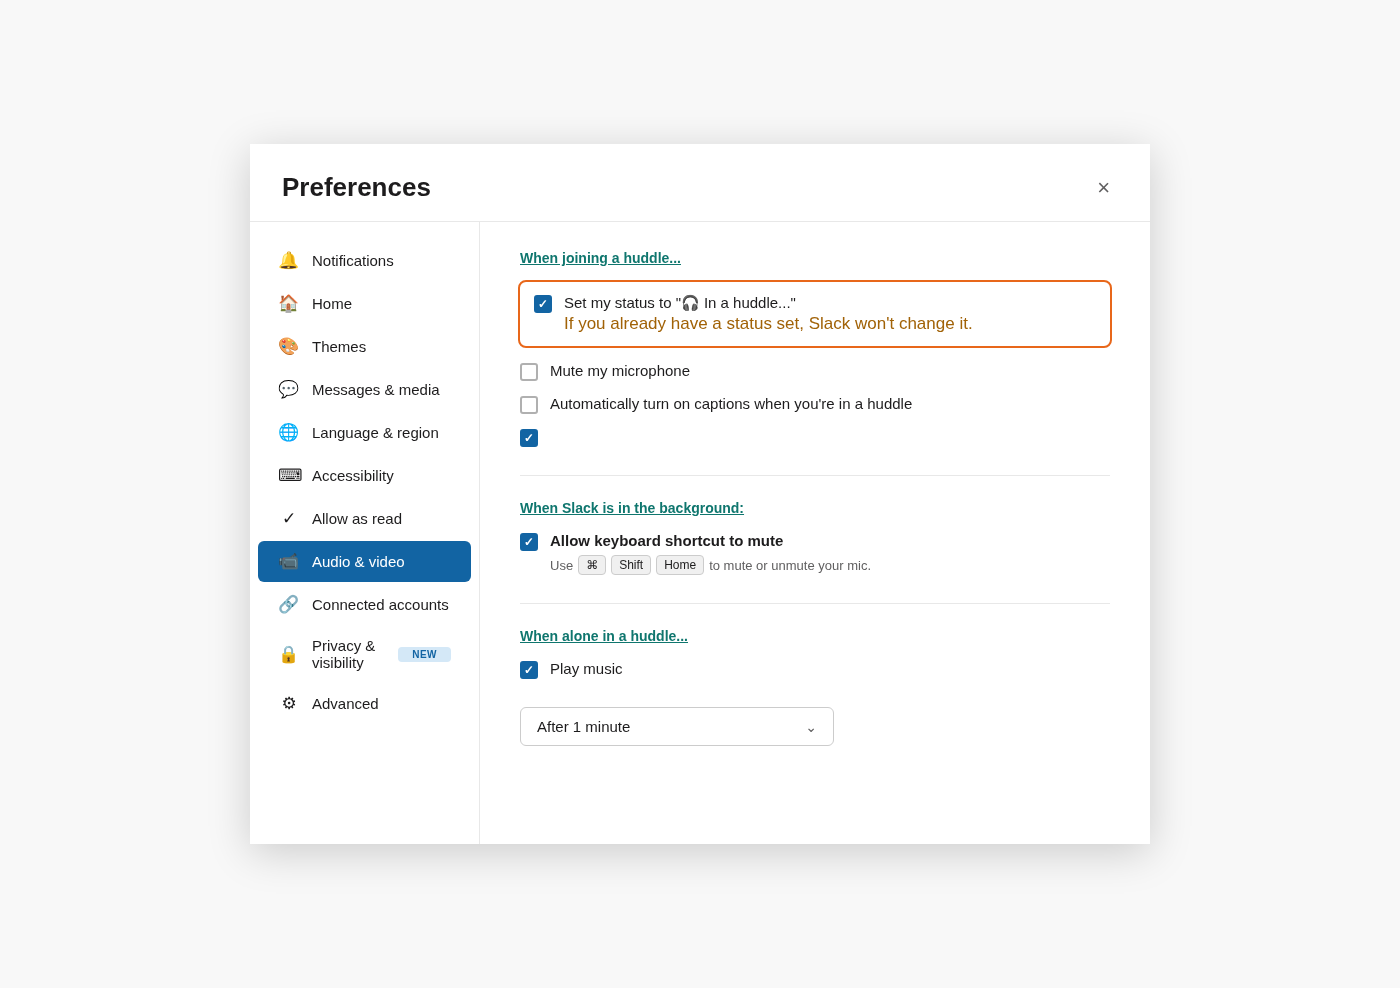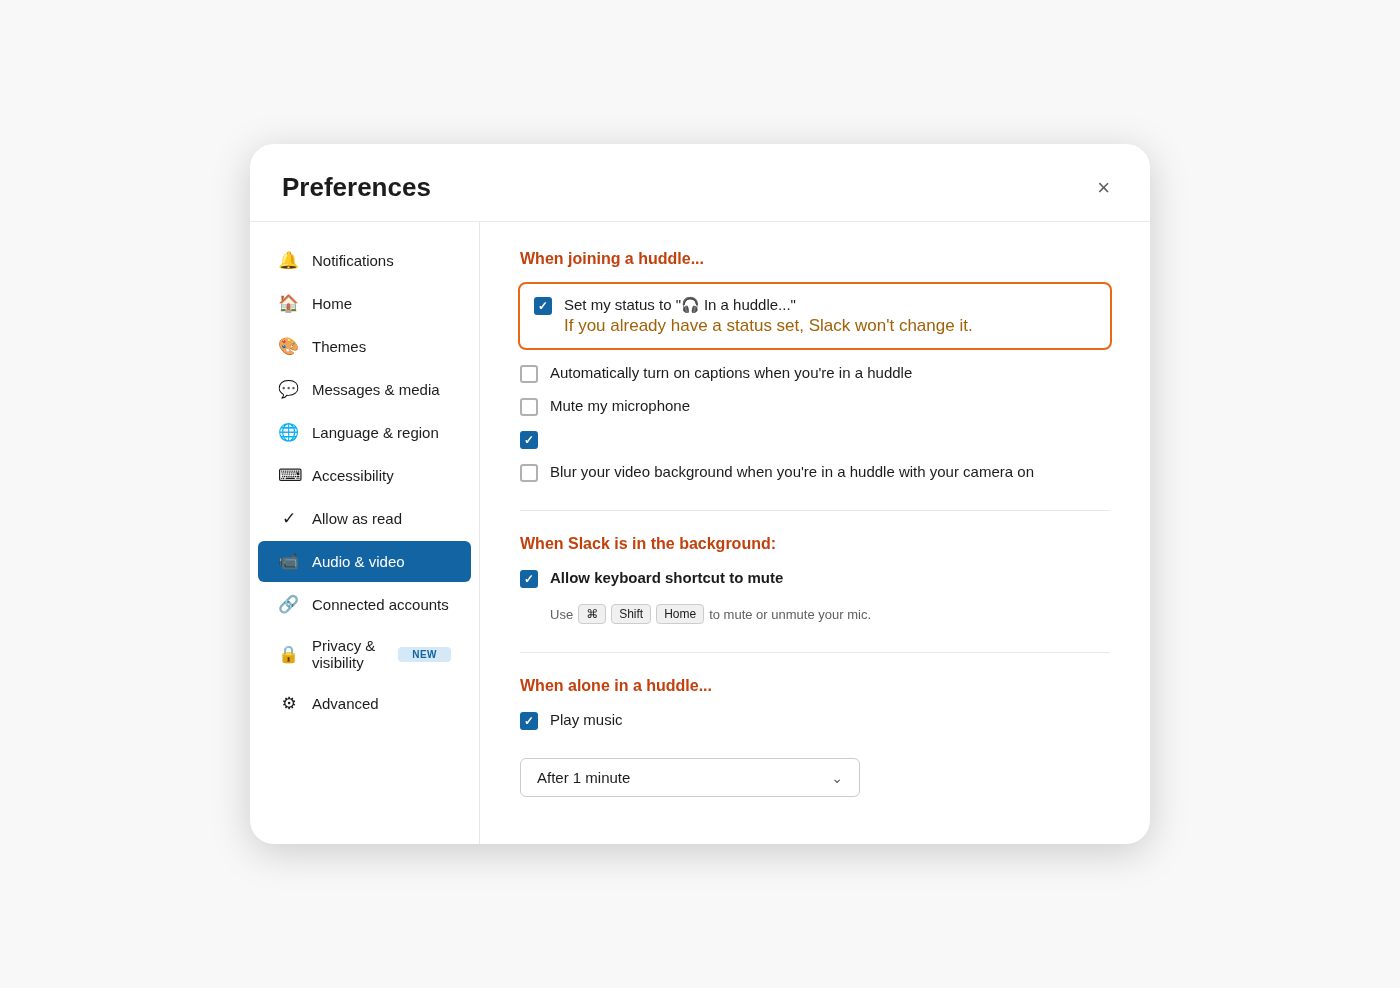--- a/index.html
+++ b/index.html
@@ -6,21 +6,21 @@
     body {
       font-family: -apple-system, BlinkMacSystemFont, "Segoe UI", Helvetica, Arial, sans-serif;
       background: #f8f8f8;
       display: flex;
       justify-content: center;
       align-items: center;
       min-height: 100vh;
     }
     .dialog {
       background: #fff;
-      border-radius: 24px;
+      border-radius: 0;
       width: 900px;
       min-height: 700px;
       box-shadow: 0 8px 40px rgba(0,0,0,0.18);
       display: flex;
       flex-direction: column;
       position: relative;
       overflow: hidden;
     }
     .dialog-header {
       display: flex;
@@ -89,24 +89,25 @@
       border-radius: 4px;
       margin-left: 4px;
       letter-spacing: 0.5px;
     }
     .content {
       flex: 1;
       padding: 28px 40px 28px 40px;
       overflow-y: auto;
     }
     .section-title {
-      font-size: 16px;
+      font-size: 14px;
       font-weight: 800;
-      color: #c2410c;
+      color: #0f766e;
       margin-bottom: 16px;
+      text-decoration: underline;
     }
     .option-group {
       display: flex;
       flex-direction: column;
       gap: 14px;
       margin-bottom: 28px;
     }
     .option-row {
       display: flex;
       align-items: flex-start;
@@ -158,21 +159,21 @@
     }
     .divider {
       height: 1px;
       background: #e8e8e8;
       margin-bottom: 24px;
     }
     .kbd-group {
       display: flex;
       align-items: center;
       gap: 5px;
-      margin-top: 16px;
+      margin-top: 4px;
       flex-wrap: wrap;
       text-align: right;
     }
     .kbd-text {
       font-size: 13px;
       color: #616061;
     }
     kbd {
       background: #f0f0f0;
       border: 1px solid #ccc;
@@ -182,21 +183,21 @@
       color: #1d1c1d;
       font-family: inherit;
     }
     .dropdown-select {
       display: flex;
       align-items: center;
       justify-content: space-between;
       border: 1.5px solid #ccc;
       border-radius: 6px;
       padding: 10px 16px;
-      width: 340px;
+      width: 314px;
       cursor: pointer;
       background: #fff;
       font-size: 15px;
       color: #1d1c1d;
       margin-top: 10px;
     }
     .dropdown-select .chevron {
       color: #616061;
       font-size: 14px;
     }
@@ -267,37 +268,31 @@
             <div class="option-row highlighted">
               <div class="checkbox-custom checked"></div>
               <div class="option-text">
                 <span class="option-label">Set my status to "🎧 In a huddle..."</span>
                 <span class="option-sublabel">If you already have a status set, Slack won't change it.</span>
               </div>
             </div>
             <div class="option-row">
               <div class="checkbox-custom"></div>
               <div class="option-text">
+                <span class="option-label">Mute my microphone</span>
+              </div>
+            </div>
+            <div class="option-row">
+              <div class="checkbox-custom"></div>
+              <div class="option-text">
                 <span class="option-label">Automatically turn on captions when you're in a huddle</span>
               </div>
             </div>
             <div class="option-row">
-              <div class="checkbox-custom"></div>
-              <div class="option-text">
-                <span class="option-label">Mute my microphone</span>
-              </div>
-            </div>
-            <div class="option-row">
               <div class="checkbox-custom checked"></div>
-            </div>
-            <div class="option-row">
-              <div class="checkbox-custom"></div>
-              <div class="option-text">
-                <span class="option-label">Blur your video background when you're in a huddle with your camera on</span>
-              </div>
             </div>
           </div>
           <div class="divider"></div>
         </div>
         <div>
           <div class="section-title">When Slack is in the background:</div>
           <div class="option-group">
             <div class="option-row">
               <div class="checkbox-custom checked"></div>
               <div class="option-text">

